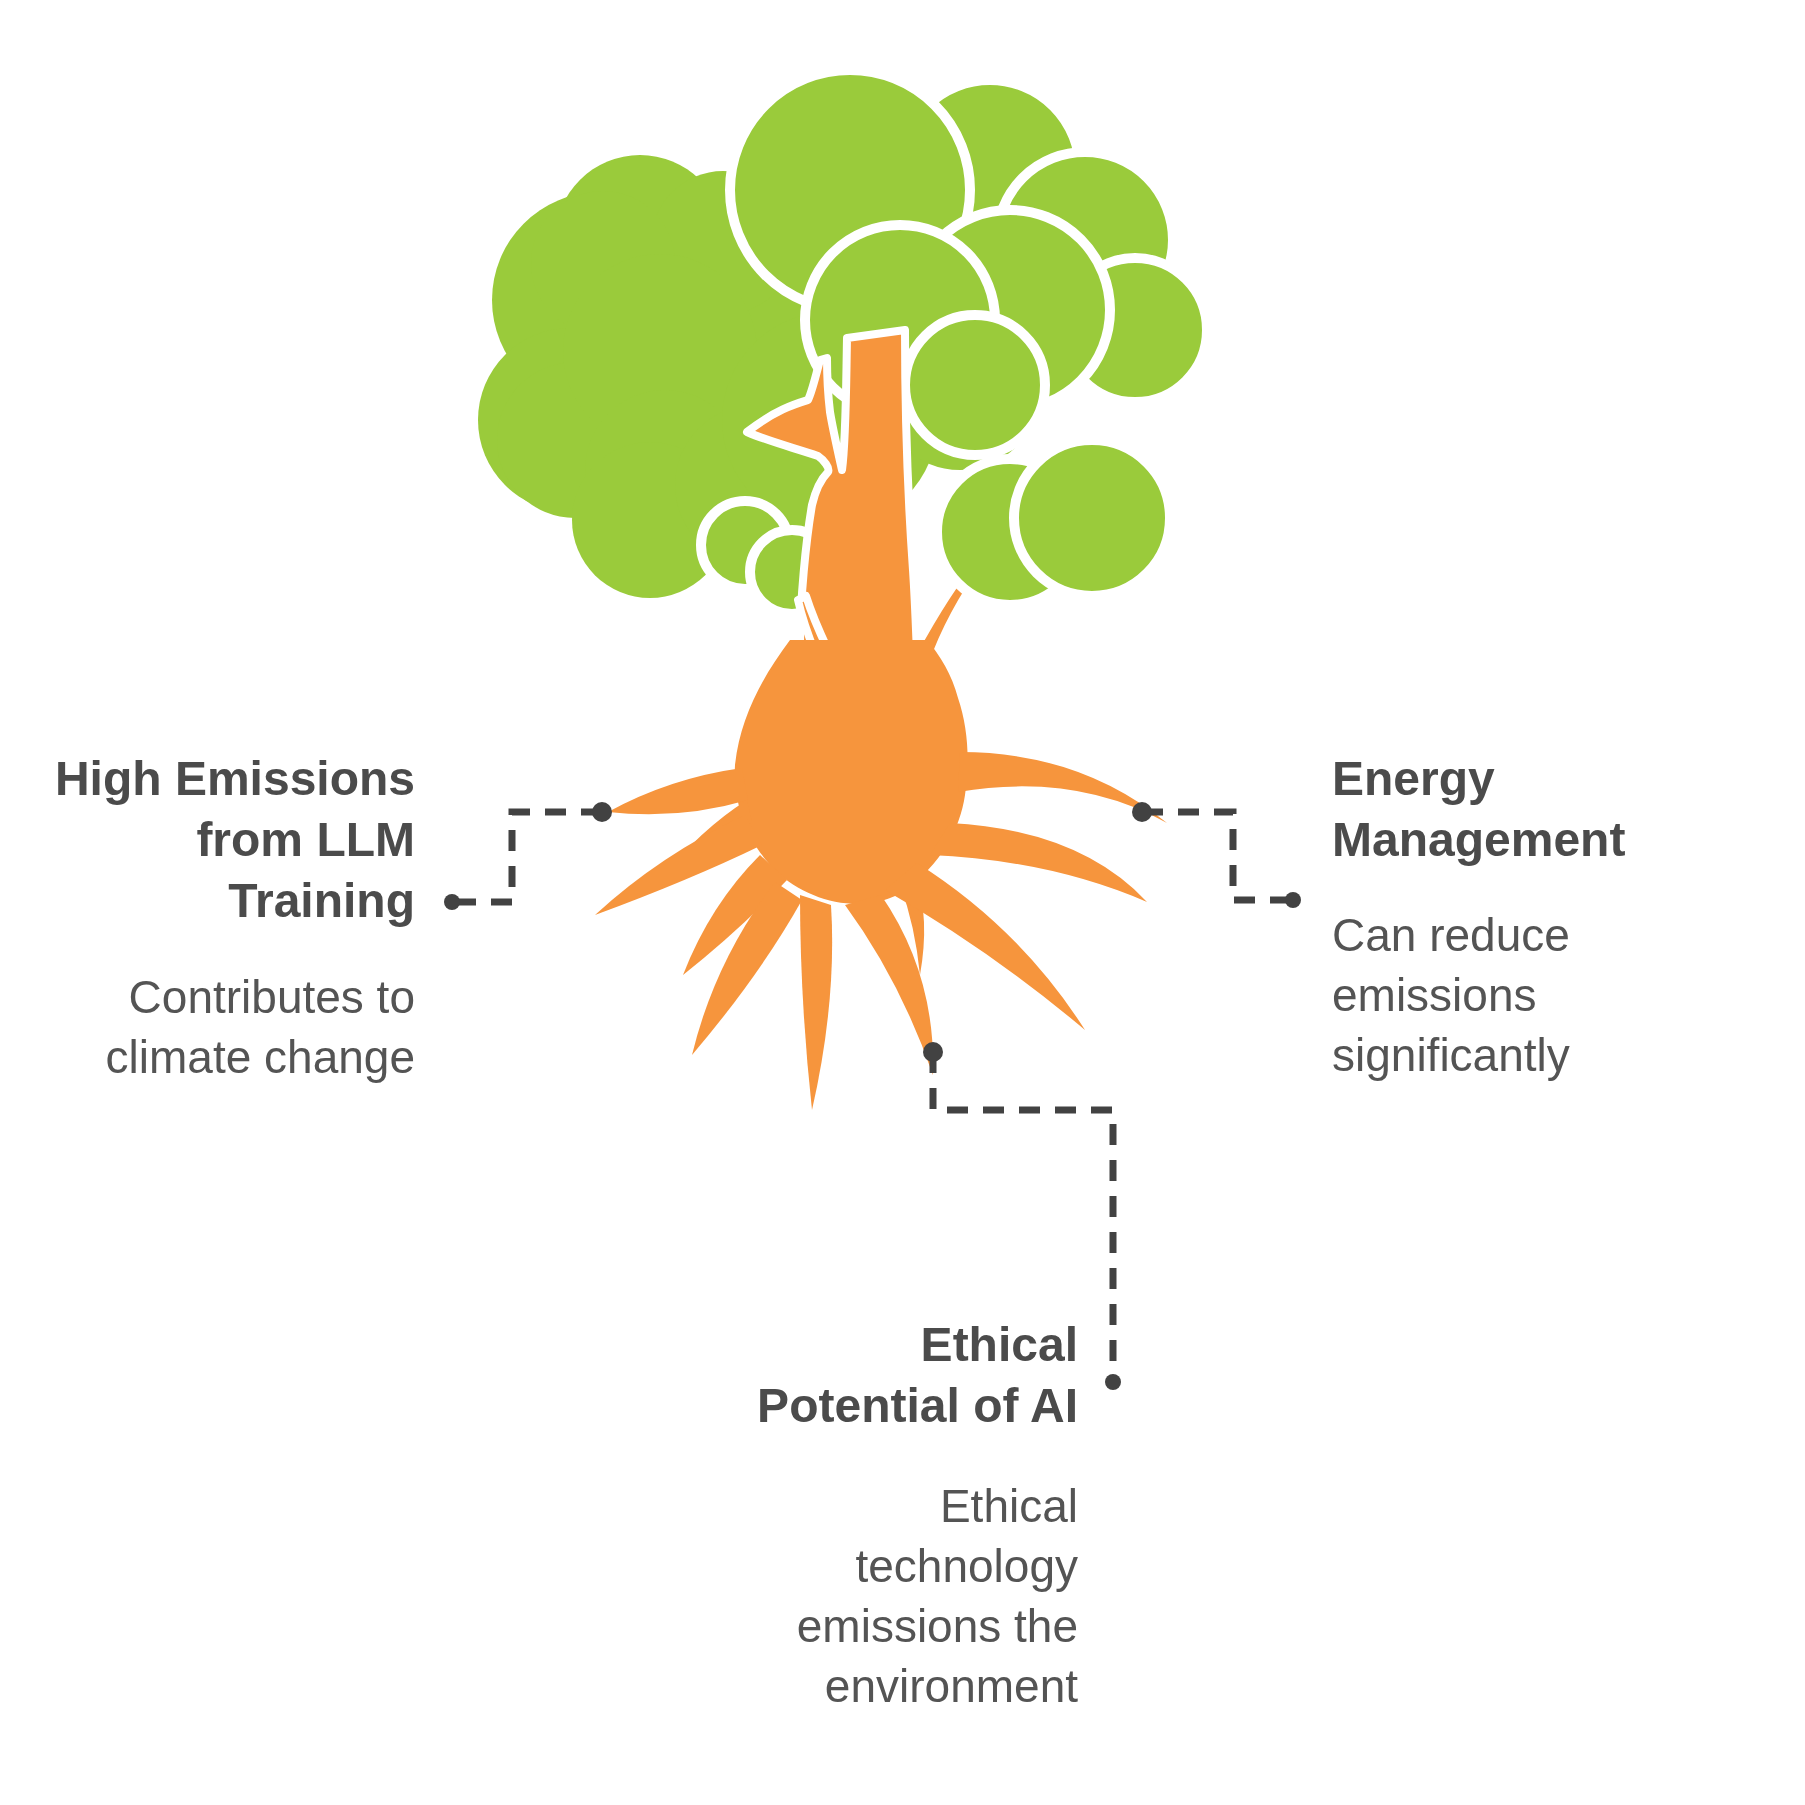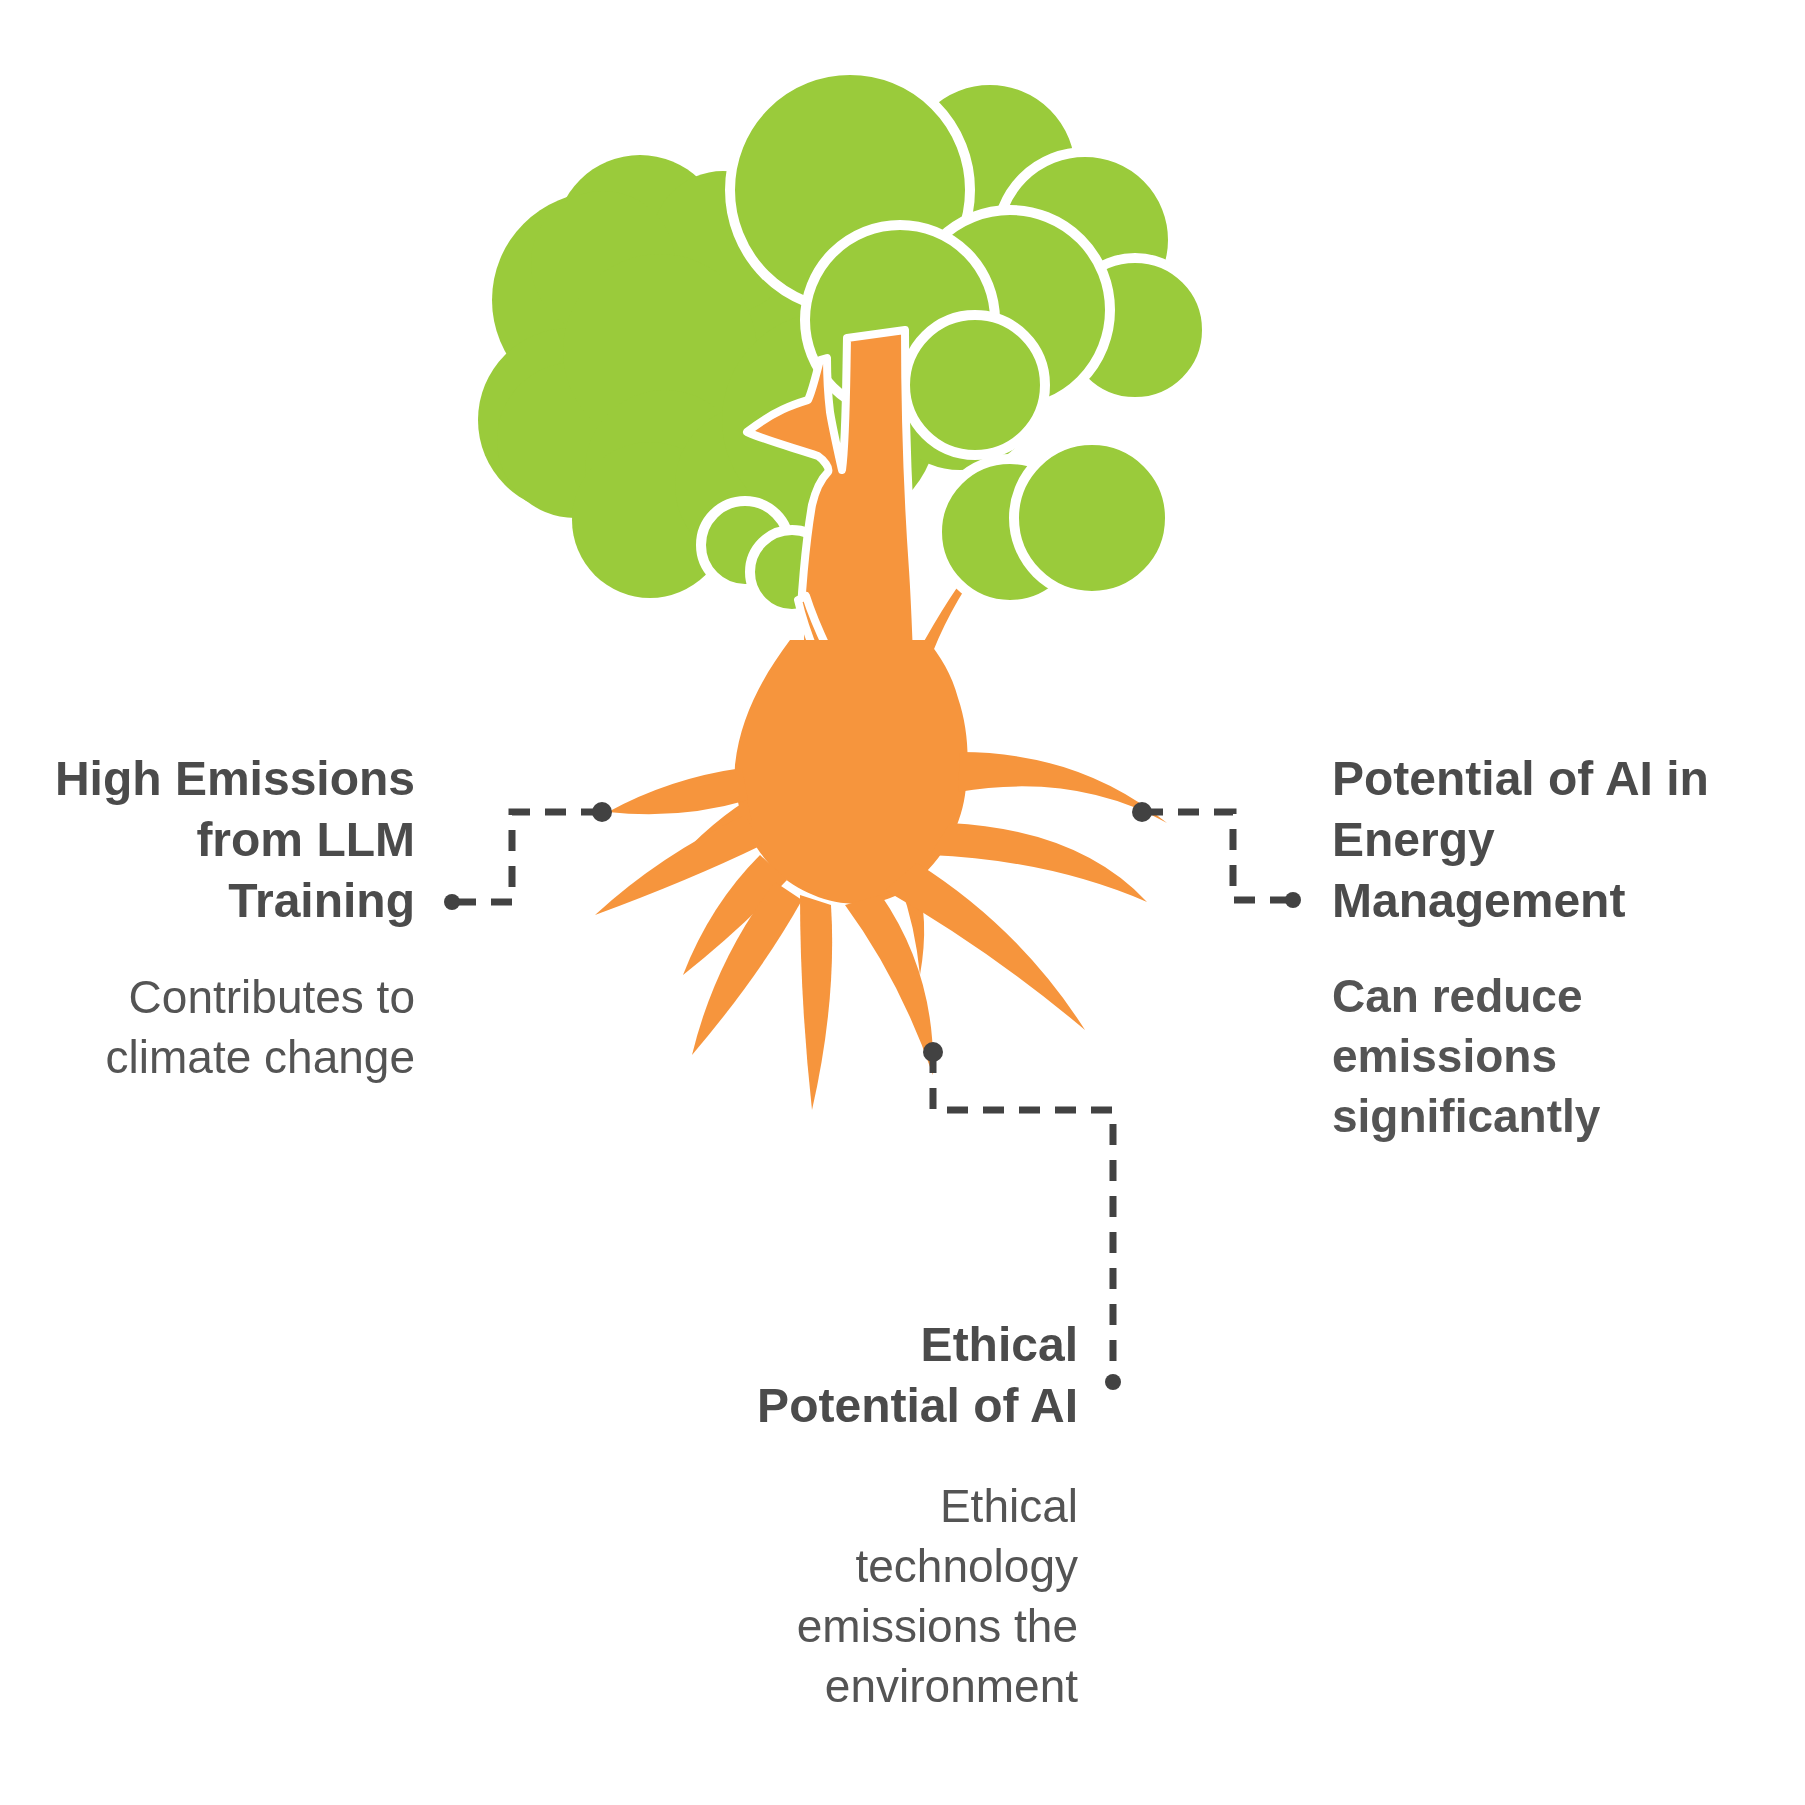--- a/index.html
+++ b/index.html
@@ -35,21 +35,21 @@
     line-height: 60px;
     font-weight: 400;
     color: #545454;
     white-space: nowrap;
   }
   .align-right { text-align: right; }
   .align-left  { text-align: left; }
   #callout-left   { right: 1390px; top: 748px; width: 700px; }
   #callout-left .desc-block   { margin-top: 36px; }
   #callout-right  { left: 1332px; top: 748px; width: 470px; }
-  #callout-right .desc-block  { margin-top: 35px; font-weight: bold; }
+  #callout-right .desc-block  { margin-top: 35px; }
   #callout-bottom { right: 727px; top: 1290px; width: 700px; margin-top: 24px; }
   #callout-bottom .desc-block { margin-top: 40px; }
 </style>
 </head>
 <body>
 
 <div id="stage">
 
   <svg id="tree-svg" width="1805" height="1805" viewBox="0 0 1805 1805" xmlns="http://www.w3.org/2000/svg">
 
@@ -163,21 +163,20 @@
       <div>Training</div>
     </div>
     <div class="desc desc-block">
       <div>Contributes to</div>
       <div>climate change</div>
     </div>
   </div>
 
   <div id="callout-right" class="callout align-left">
     <div class="title">
-      <div>Potential of AI in</div>
       <div>Energy</div>
       <div>Management</div>
     </div>
     <div class="desc desc-block">
       <div>Can reduce</div>
       <div>emissions</div>
       <div>significantly</div>
     </div>
   </div>
 

